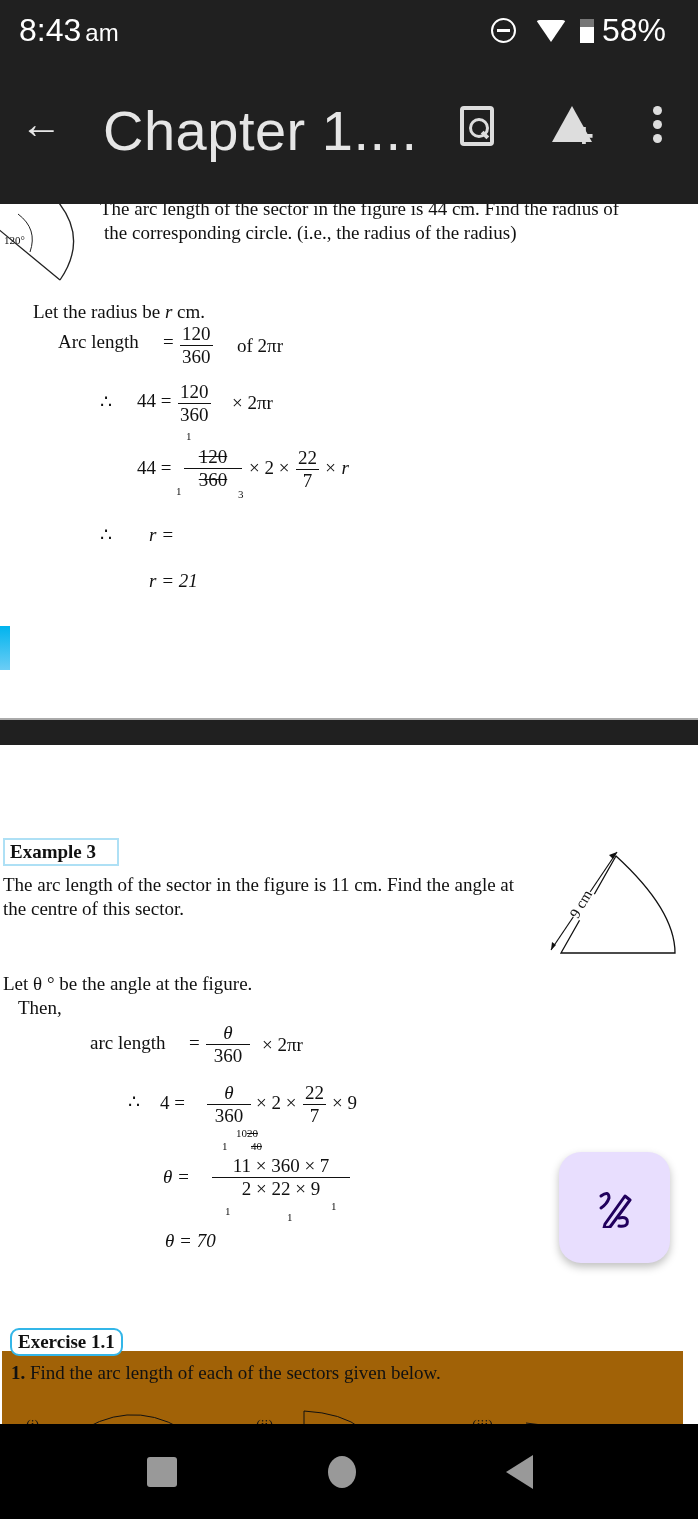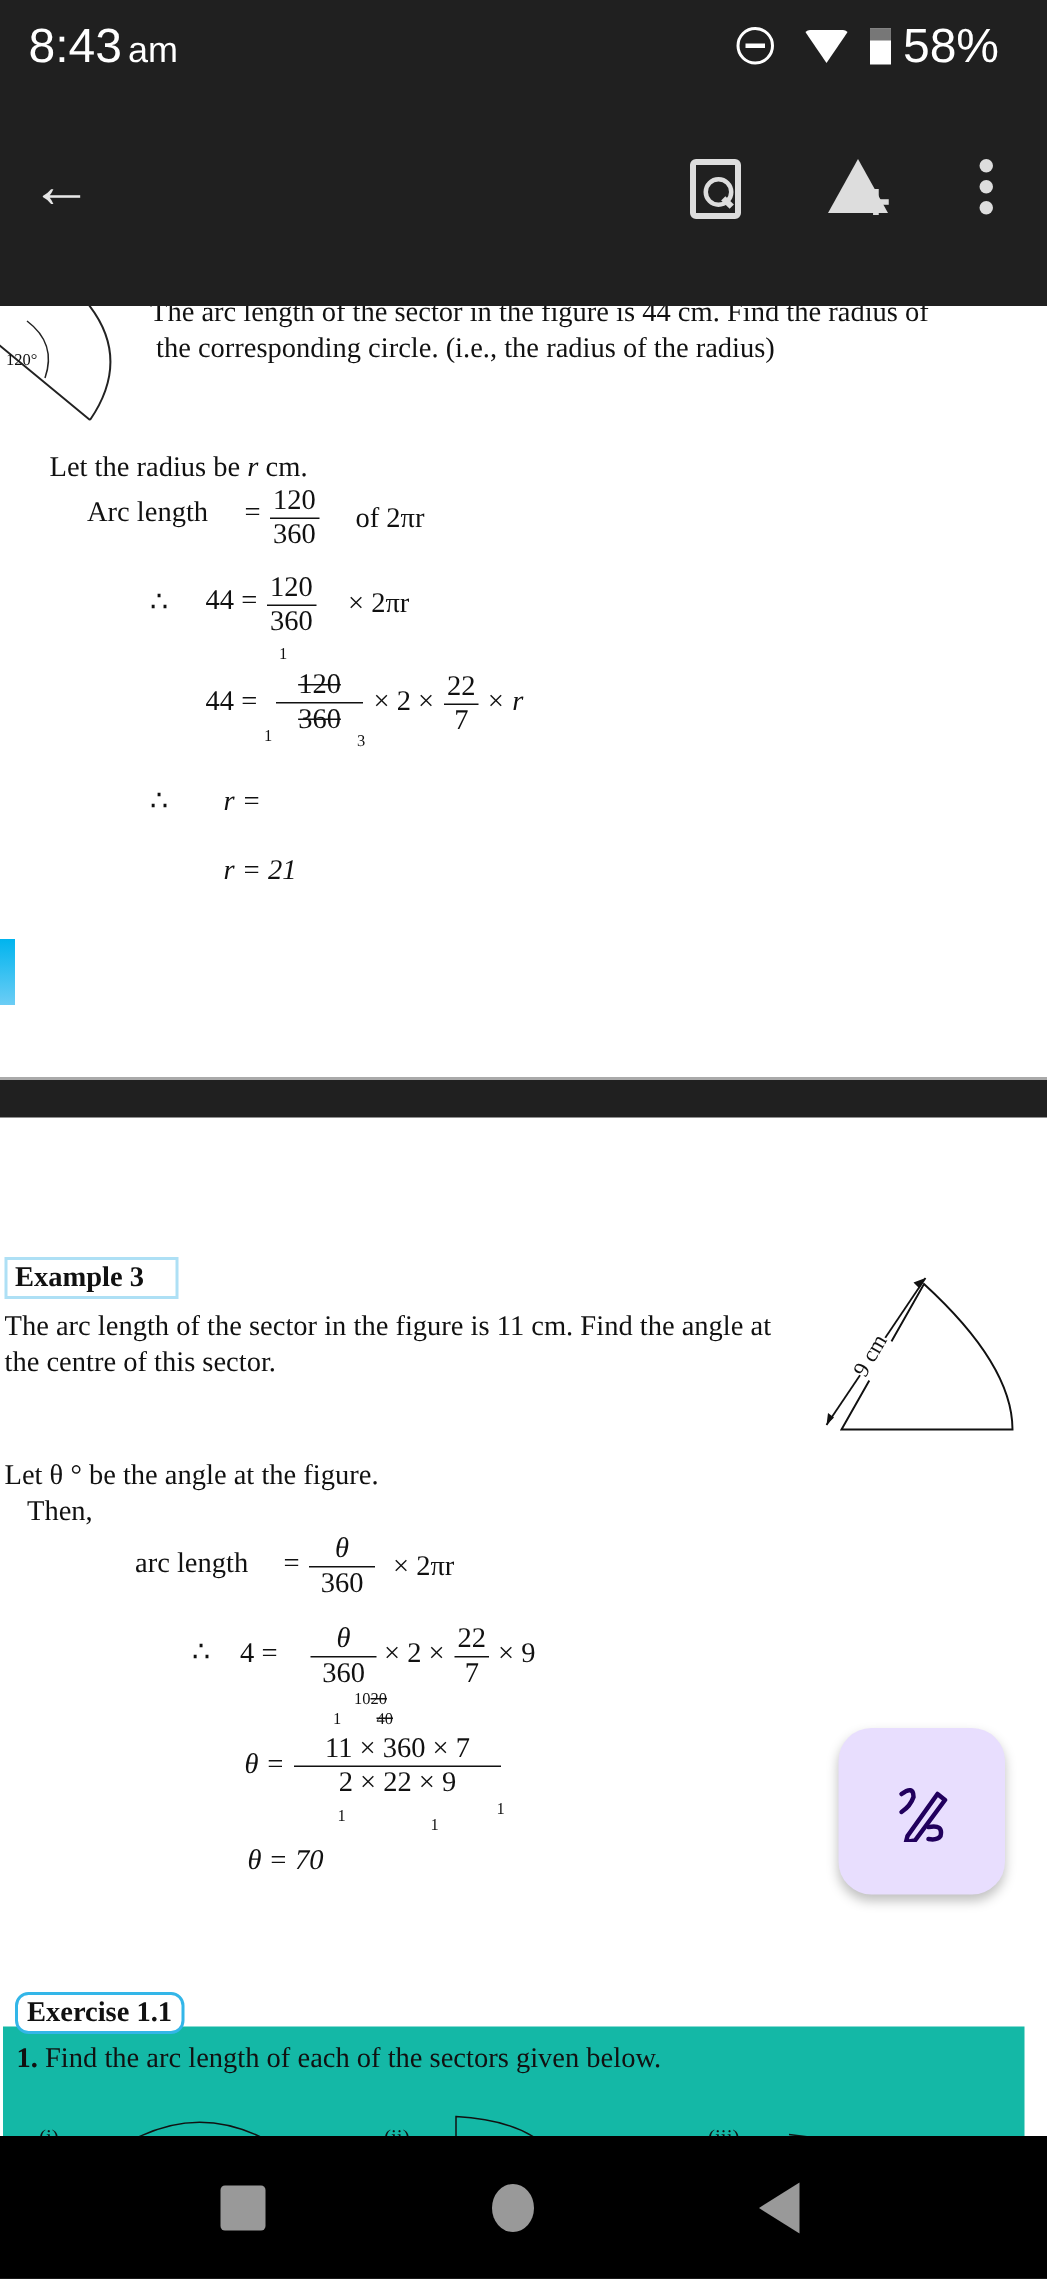--- a/index.html
+++ b/index.html
@@ -35,21 +35,21 @@
 
   .txt { position: absolute; font-size: 19px; white-space: nowrap; line-height: 22px; }
   .frac { position: absolute; display: inline-flex; flex-direction: column; align-items: center; font-size: 19px; line-height: 22px; }
   .frac .num { border-bottom: 1.3px solid #111; padding: 0 2px; }
   .small { font-size: 11px; position: absolute; }
   .strike { text-decoration: line-through; }
   i { font-style: italic; }
 
   .ex-label { position: absolute; left: 3px; top: 93px; width: 116px; height: 28px; border: 2.5px solid #aee0f5; font-weight: bold; font-size: 19px; padding-left: 5px; line-height: 24px; }
   .exercise-label { position: absolute; left: 10px; top: 583px; border: 2px solid #33b6e8; border-radius: 9px; font-weight: bold; font-size: 19px; padding: 0 6px; line-height: 24px; background: #fff; z-index: 2; }
-  .exercise-box { position: absolute; left: 2px; top: 606px; width: 681px; height: 90px; background: #14b8a6; }
+  .exercise-box { position: absolute; left: 2px; top: 606px; width: 681px; height: 90px; background: #a16207; }
 
   .fab { position: absolute; left: 559px; top: 1152px; width: 111px; height: 111px; background: #e8defe; border-radius: 22px; box-shadow: 0 4px 8px rgba(0,0,0,0.25); display: flex; align-items: center; justify-content: center; z-index: 5; }
 
   .nav-bar { position: absolute; left: 0; top: 1424px; width: 698px; height: 95px; background: #000; }
   .nav-recent { position: absolute; left: 147px; top: 33px; width: 30px; height: 30px; background: #999; border-radius: 3px; }
   .nav-home { position: absolute; left: 328px; top: 32px; width: 28px; height: 32px; background: #999; border-radius: 50%; }
   .nav-back { position: absolute; left: 506px; top: 31px; width: 0; height: 0; border-top: 17px solid transparent; border-bottom: 17px solid transparent; border-right: 27px solid #999; }
 </style>
 </head>
 <body>
@@ -61,20 +61,21 @@
   <div class="status-icons">
     <div class="dnd"></div>
     <div class="wifi"></div>
     <div class="battery"></div>
     <span style="margin-left:-6px">58%</span>
   </div>
 </div>
 
 <div class="app-bar">
   <div class="back-btn"><span>←</span></div>
+  <div class="title">Chapter 1....</div>
   <div class="search-doc"></div>
   <div class="drive-add">
     <div class="tri"></div>
     <div class="plus">+</div>
   </div>
   <div class="more">
     <span></span>
       <span></span>
       <span></span>
   </div>
@@ -165,21 +166,21 @@
   <div class="frac" style="left:303px;top:337px">
       <span class="num">22</span>
       <span>7</span>
     </div>
   <div class="txt" style="left:332px;top:347px">× 9</div>
 
   <div class="small" style="left:236px;top:382px"><span>10</span><span class="strike">20</span></div>
   <div class="small strike" style="left:251px;top:395px">40</div>
   <div class="small" style="left:222px;top:395px">1</div>
   <div class="txt" style="left:163px;top:421px"><i>θ =</i></div>
-  <div class="frac" style="left:196px;top:410px">
+  <div class="frac" style="left:212px;top:410px">
       <span class="num" style="width:138px;text-align:center">11 × 360  × 7</span>
       <span>2 × 22 × 9</span>
     </div>
   <div class="small" style="left:225px;top:460px">1</div>
   <div class="small" style="left:287px;top:466px">1</div>
   <div class="small" style="left:331px;top:455px">1</div>
 
   <div class="txt" style="left:165px;top:485px"><i>θ = 70</i></div>
 
   <div class="exercise-label">Exercise 1.1</div>

